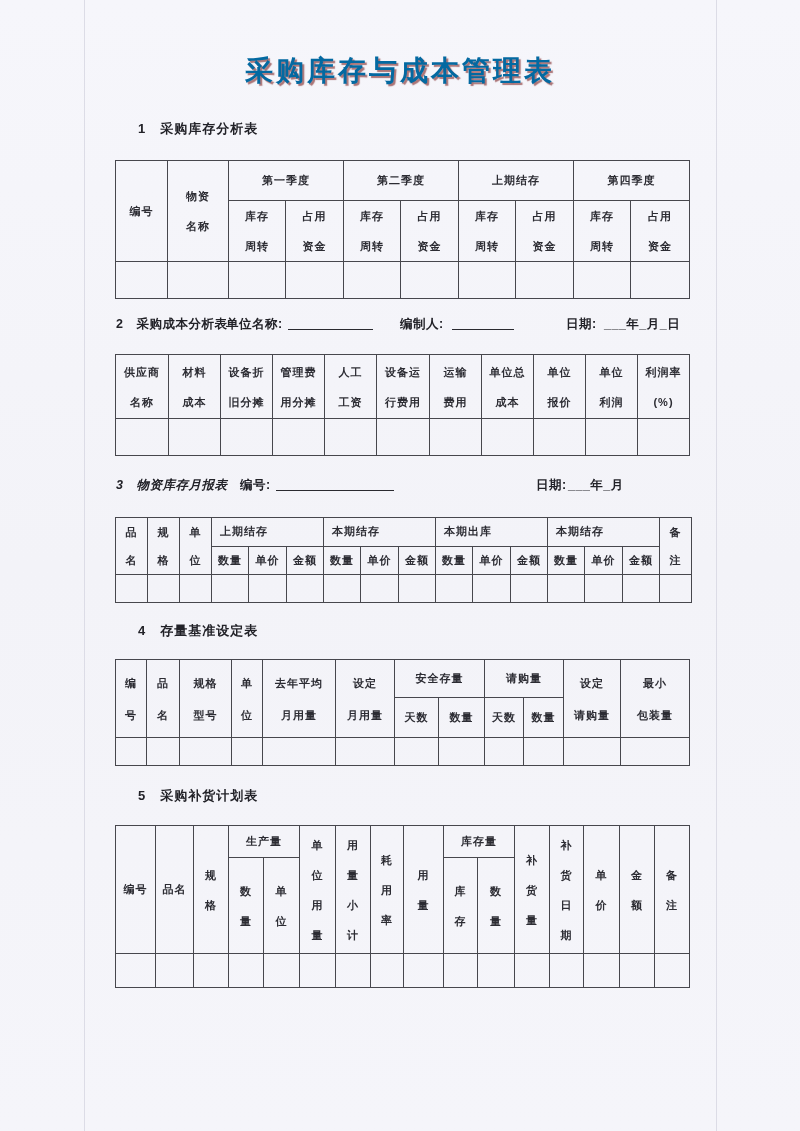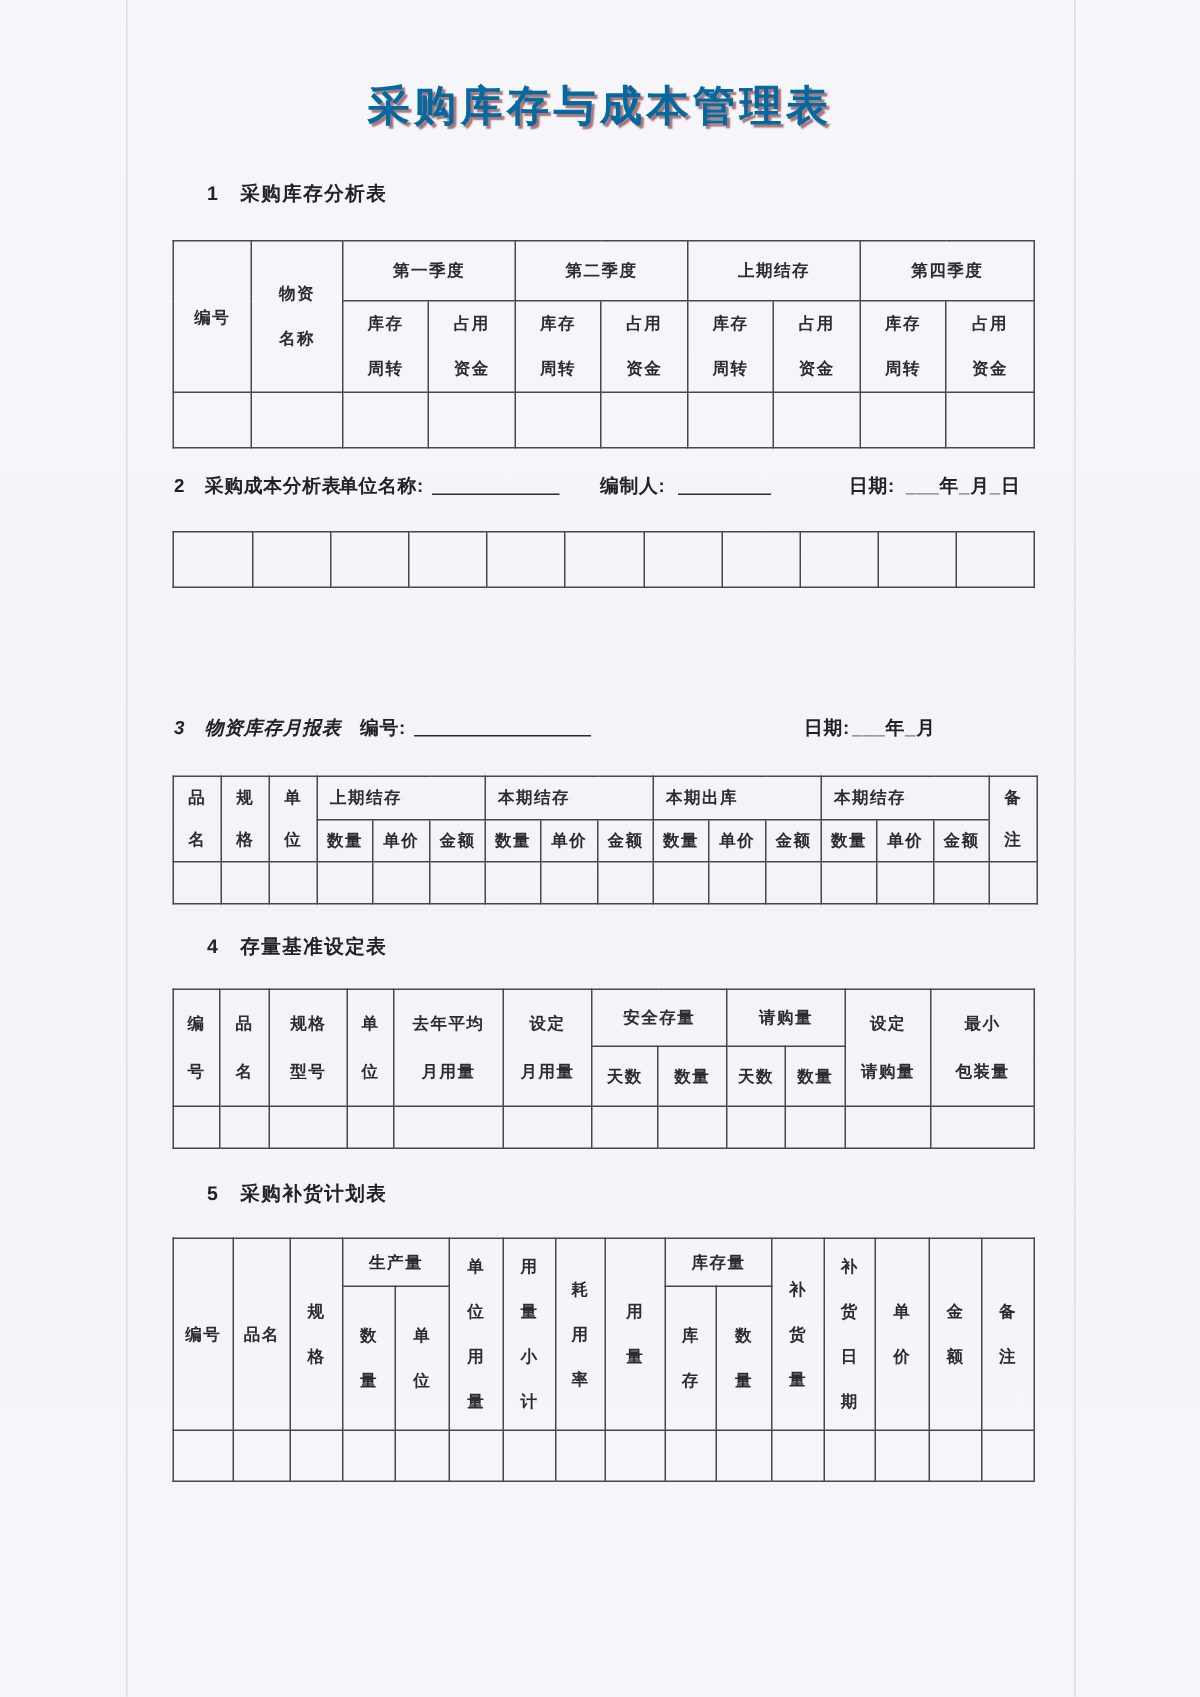--- a/index.html
+++ b/index.html
@@ -138,20 +138,44 @@
         <col style="width:52px">
     <col style="width:52px">
         <col style="width:53px">
         <col style="width:52px">
         <col style="width:52px">
     <col style="width:52px">
         <col style="width:52px">
         <col style="width:52px">
     </colgroup>
       <tbody>
+        <tr style="height:64px;">
+      <th class="lh30">供应商
+名称</th>
+      <th class="lh30">材料
+成本</th>
+      <th class="lh30">设备折
+旧分摊</th>
+      <th class="lh30">管理费
+用分摊</th>
+      <th class="lh30">人工
+工资</th>
+      <th class="lh30">设备运
+行费用</th>
+      <th class="lh30">运输
+费用</th>
+      <th class="lh30">单位总
+成本</th>
+      <th class="lh30">单位
+报价</th>
+      <th class="lh30">单位
+利润</th>
+      <th class="lh30">利润率
+(%)</th>
+    </tr>
     <tr style="height:37px;">
       <td class="empty"></td>
           <td class="empty"></td>
       <td class="empty"></td>
           <td class="empty"></td>
       <td class="empty"></td>
           <td class="empty"></td>
       <td class="empty"></td>
           <td class="empty"></td>
       <td class="empty"></td>

